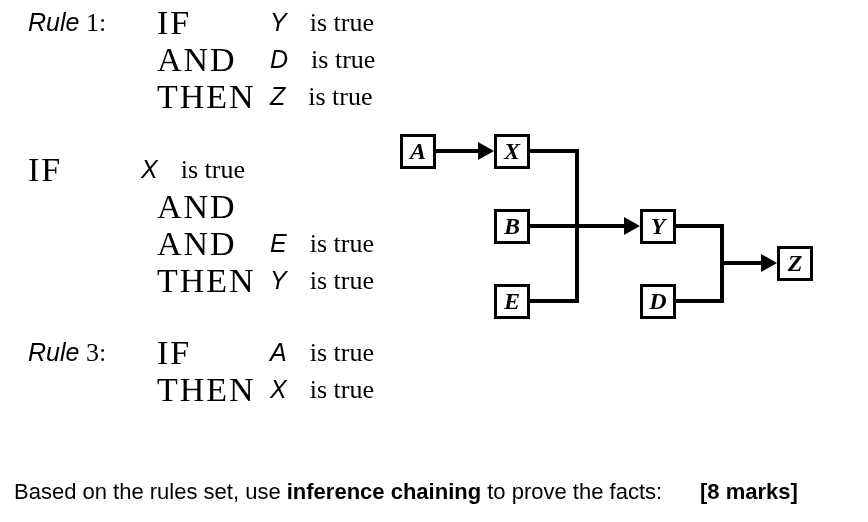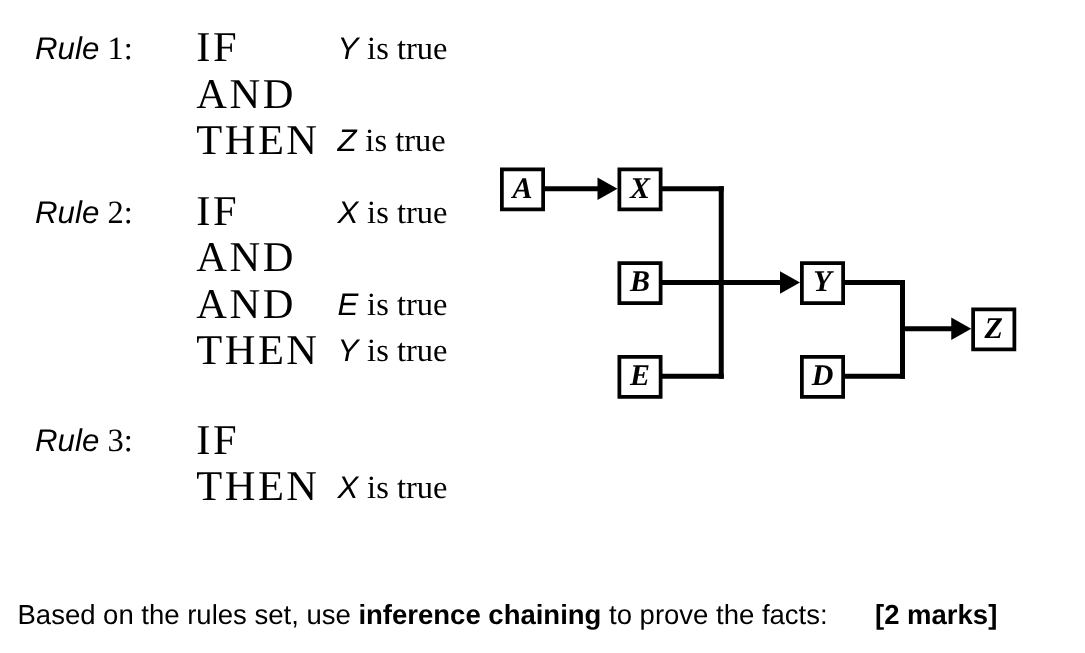--- a/index.html
+++ b/index.html
@@ -11,23 +11,23 @@
 
   
   .rule{position:absolute;left:28px;}
   .rule-row{display:flex;align-items:center;height:37px;white-space:nowrap;}
   .label-cell{width:129px;flex:0 0 129px;font-size:26px;}
   .rule-word{font-family:"Liberation Sans",sans-serif;font-style:italic;font-weight:500;font-size:25px;}
   .rule-num{font-family:"Liberation Serif",serif;font-size:26px;}
   .kw-cell{width:113px;flex:0 0 113px;font-size:34px;letter-spacing:2px;}
   .stmt-cell{font-size:26px;}
   .var{font-family:"Liberation Sans",sans-serif;font-style:italic;font-size:25px;}
-  .pred{margin-left:7px;}
+  .pred{margin-left:23px;}
 
-  #rule-1{top:20px;}
+  #rule-1{top:4px;}
   #rule-2{top:151px;}
   #rule-3{top:334px;}
 
   
   .node{
     position:absolute;width:36px;height:35px;box-sizing:border-box;
     border:3px solid #000;background:#fff;
     display:flex;align-items:center;justify-content:center;
     font-family:"Liberation Serif",serif;font-weight:bold;font-style:italic;font-size:24px;
   }
@@ -57,31 +57,31 @@
 
   <div class="rule" id="rule-1">
     <div class="rule-row">
       <span class="label-cell"><span class="rule-word">Rule</span> <span class="rule-num">1:</span></span>
       <span class="kw-cell">IF</span>
       <span class="stmt-cell"><span class="var">Y</span><span class="pred">is true</span></span>
     </div>
     <div class="rule-row">
       <span class="label-cell"></span>
       <span class="kw-cell">AND</span>
+      <span class="stmt-cell"><span class="var">D</span><span class="pred">is true</span></span>
     </div>
     <div class="rule-row">
       <span class="label-cell"></span>
       <span class="kw-cell">THEN</span>
       <span class="stmt-cell"><span class="var">Z</span><span class="pred">is true</span></span>
     </div>
   </div>
 
   <div class="rule" id="rule-2">
     <div class="rule-row">
-      <span class="label-cell"><span class="rule-word">Rule</span> <span class="rule-num">2:</span></span>
       <span class="kw-cell">IF</span>
       <span class="stmt-cell"><span class="var">X</span><span class="pred">is true</span></span>
     </div>
     <div class="rule-row">
       <span class="label-cell"></span>
       <span class="kw-cell">AND</span>
     </div>
     <div class="rule-row">
       <span class="label-cell"></span>
       <span class="kw-cell">AND</span>
@@ -91,20 +91,21 @@
       <span class="label-cell"></span>
       <span class="kw-cell">THEN</span>
       <span class="stmt-cell"><span class="var">Y</span><span class="pred">is true</span></span>
     </div>
   </div>
 
   <div class="rule" id="rule-3">
     <div class="rule-row">
       <span class="label-cell"><span class="rule-word">Rule</span> <span class="rule-num">3:</span></span>
       <span class="kw-cell">IF</span>
+      <span class="stmt-cell"><span class="var">A</span><span class="pred">is true</span></span>
     </div>
     <div class="rule-row">
       <span class="label-cell"></span>
       <span class="kw-cell">THEN</span>
       <span class="stmt-cell"><span class="var">X</span><span class="pred">is true</span></span>
     </div>
   </div>
 
   <div>
 
@@ -127,15 +128,15 @@
 
     <div class="h-line" style="left:675px;top:224px;width:49px;"></div>
     <div class="h-line" style="left:675px;top:299px;width:49px;"></div>
     <div class="v-line" style="left:720px;top:224px;height:79px;"></div>
     <div class="h-line" style="left:720px;top:261px;width:43px;"></div>
     <div class="arrow-head" style="left:761px;top:254px;"></div>
 
   </div>
 
   <div class="footer-text"><span>Based on the rules set, use </span><b>inference chaining</b><span> to prove the facts:</span></div>
-  <div class="marks">[2 marks]</div>
+  <div class="marks">[8 marks]</div>
 
 </div>
 
 </body></html>

